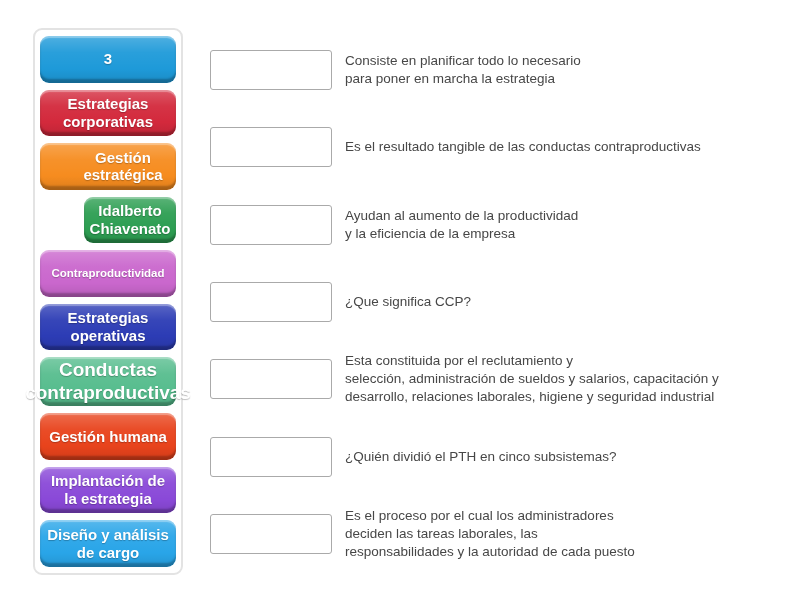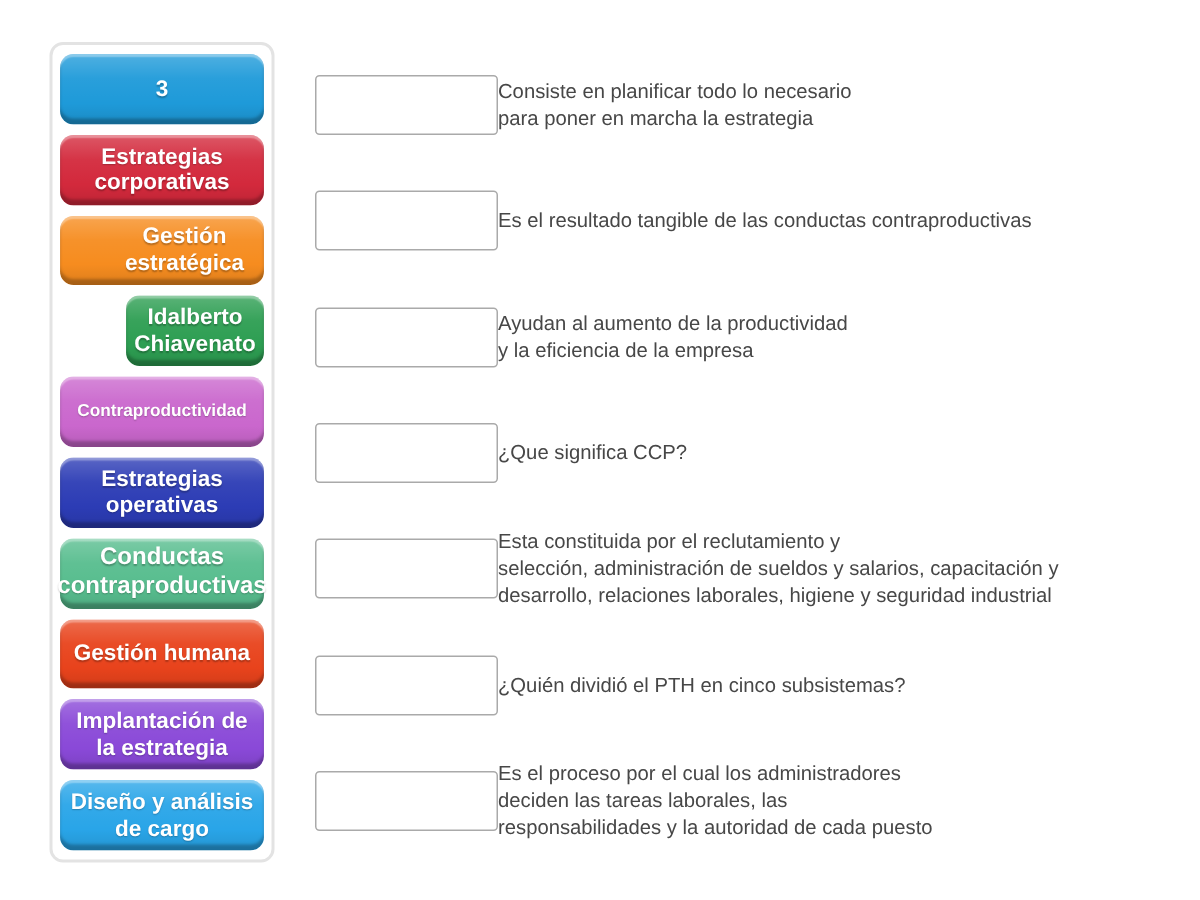--- a/index.html
+++ b/index.html
@@ -39,35 +39,36 @@
     cursor: grab;
     box-shadow: inset 0 2px 1px rgba(255,255,255,0.35),
                 inset 0 -4px 2px rgba(0,0,0,0.25);
     text-shadow: 0 1px 1px rgba(0,0,0,0.25);
     background-image: linear-gradient(to bottom,
         rgba(255,255,255,0.22) 0%,
         rgba(255,255,255,0.05) 35%,
         rgba(0,0,0,0.0) 70%,
         rgba(0,0,0,0.10) 100%);
   }
-  .tile.small   { font-size: 16px; }
+  .tile.small   { font-size: 19px; }
   .tile.smaller { font-size: 11.5px; }
 
   
   .rows {
     position: absolute;
     left: 210px; top: 31px;
     width: 566px; height: 542px;
     display: flex;
     flex-direction: column;
   }
   .row {
     flex: 1 1 0;
     display: flex;
     align-items: center;
+    gap: 13px;
   }
   .slot {
     flex: none;
     width: 122px; height: 40px;
     background: #ffffff;
     border: 1px solid #aaaaaa;
     border-radius: 3px;
   }
   .clue {
     font-size: 13.5px;

